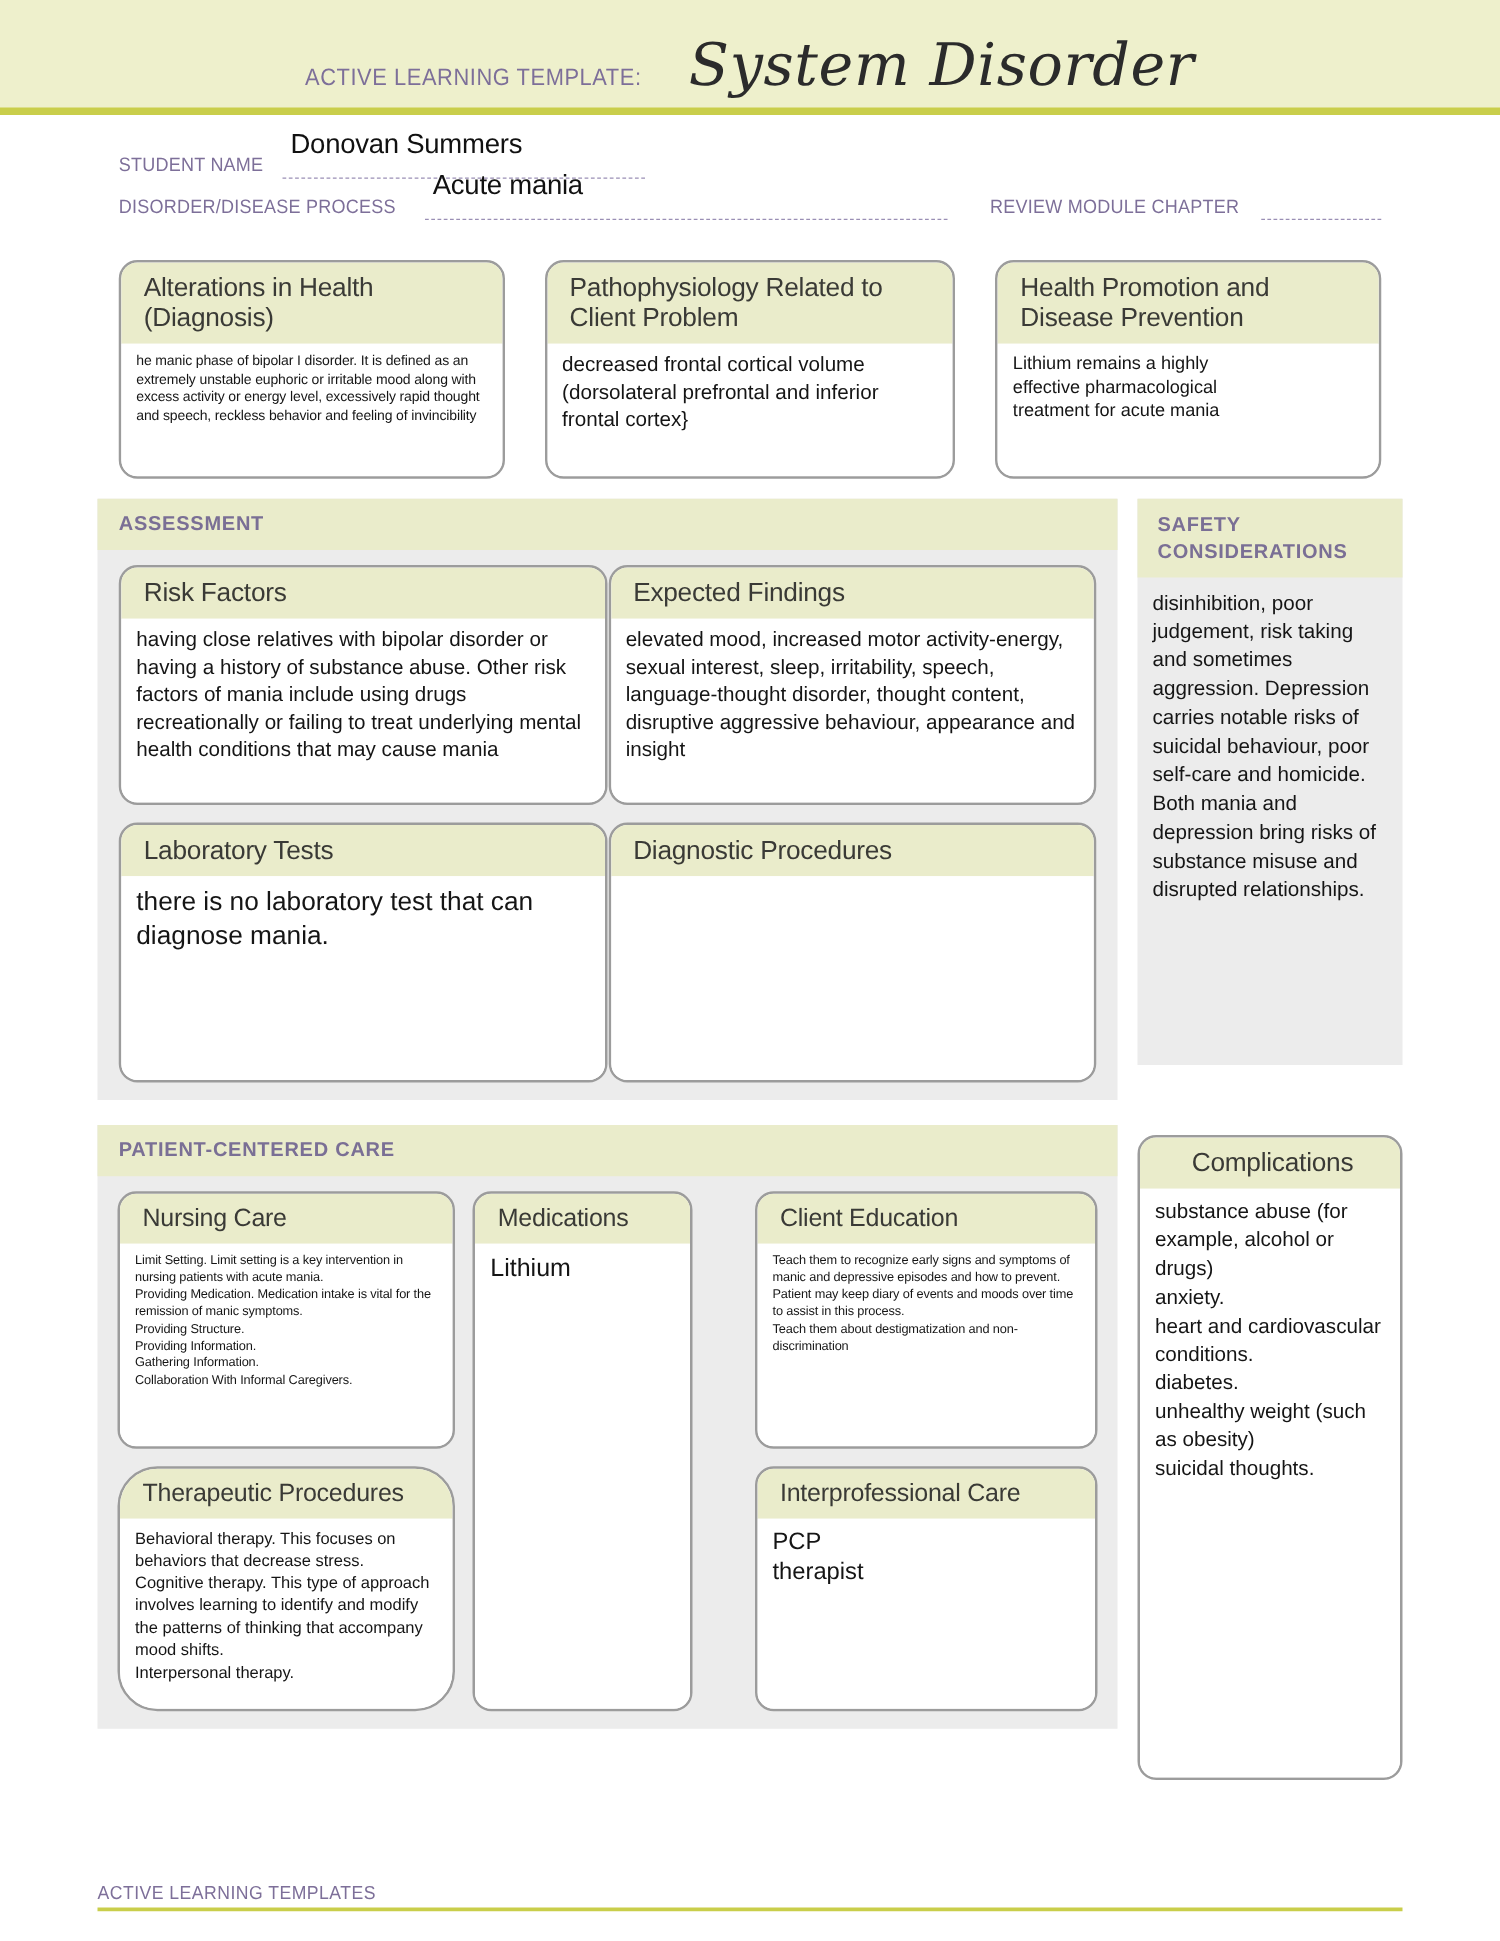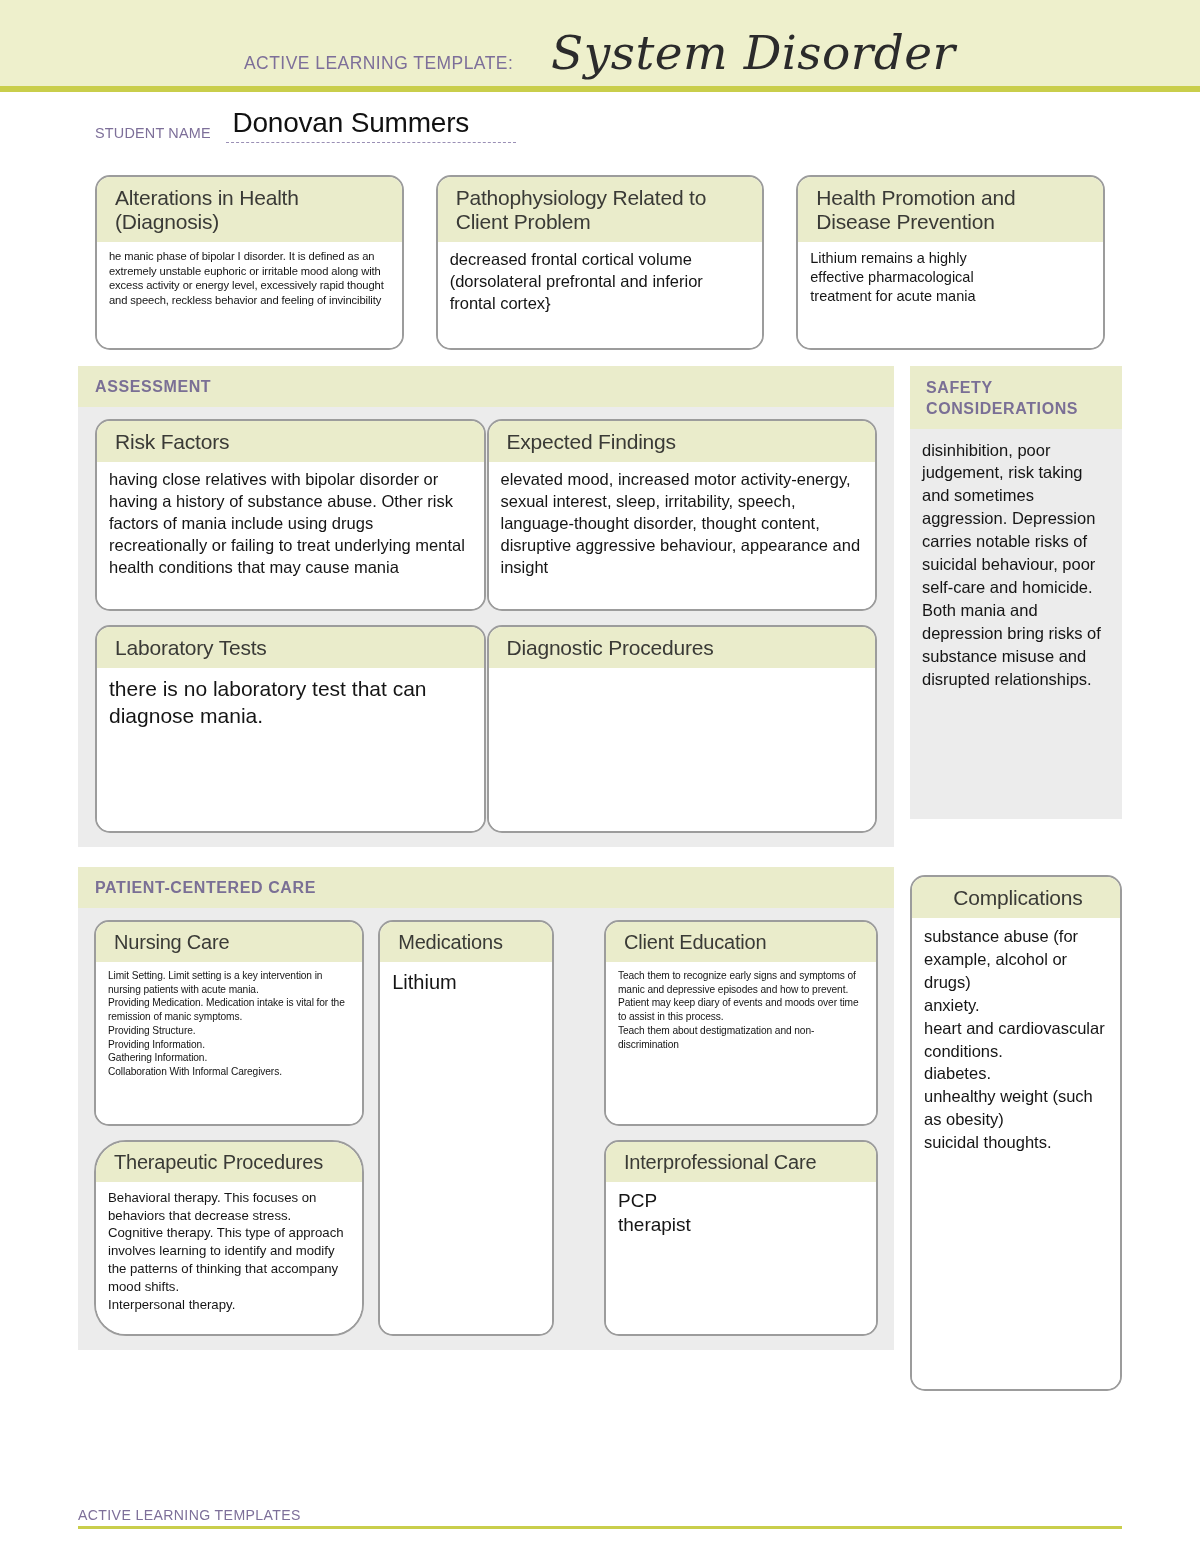--- a/index.html
+++ b/index.html
@@ -69,22 +69,22 @@
     border-bottom: 1.5px dashed #9a8fb5;
     margin-left: 7px;
     height: 23px;
   }
   .field-line.w-name  { width: 290px; }
   .field-line.w-dx    { width: 455px; }
   .field-line.w-chap  { width: 105px; margin-left: 2px; }
   .field-value {
     position: absolute;
     left: 6px;
-    bottom: 3px;
-    font-size: 28px;
+    bottom: 14px;
+    font-size: 22px;
     color: #111;
     white-space: nowrap;
     letter-spacing: -0.2px;
   }
   .field-spacer { width: 38px; }
 
   
   .top-boxes {
     display: flex;
     gap: 32px;
@@ -232,20 +232,31 @@
 
 <div class="fields">
 
   <div class="field-row">
     <span class="field-label">STUDENT NAME</span>
     <span class="field-line w-name">
       <span class="field-value">Donovan Summers</span>
     </span>
   </div>
 
+  <div class="field-row">
+    <span class="field-label">DISORDER/DISEASE PROCESS</span>
+    <span class="field-line w-dx">
+      <span class="field-value">Acute mania</span>
+    </span>
+    <span class="field-spacer"></span>
+    <span class="field-label">REVIEW MODULE CHAPTER</span>
+    <span class="field-line w-chap">
+      <span class="field-value"></span>
+    </span>
+  </div>
 
 </div>
 
 <div class="top-boxes">
 
   <div class="card topbox" style="height:175px;">
     <div class="card-head">Alterations in
 Health (Diagnosis)</div>
     <div class="card-body body-sm">he manic phase of bipolar I disorder. It is defined as an extremely unstable euphoric or irritable mood along with excess activity or energy level, excessively rapid thought and speech, reckless behavior and feeling of invincibility</div>
   </div>

